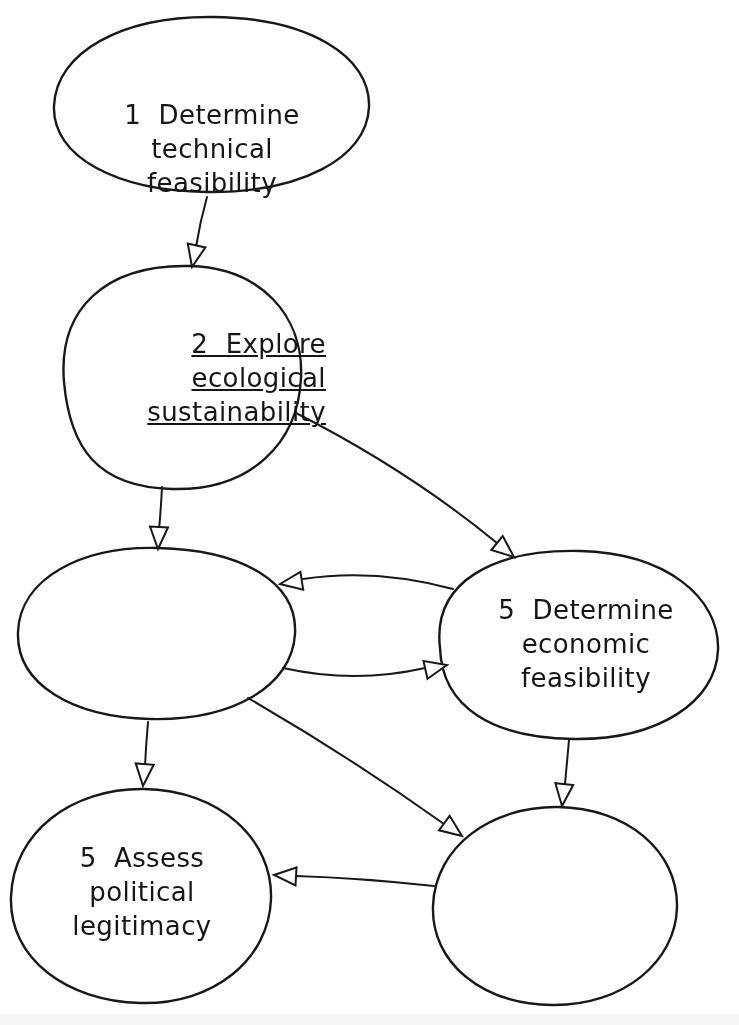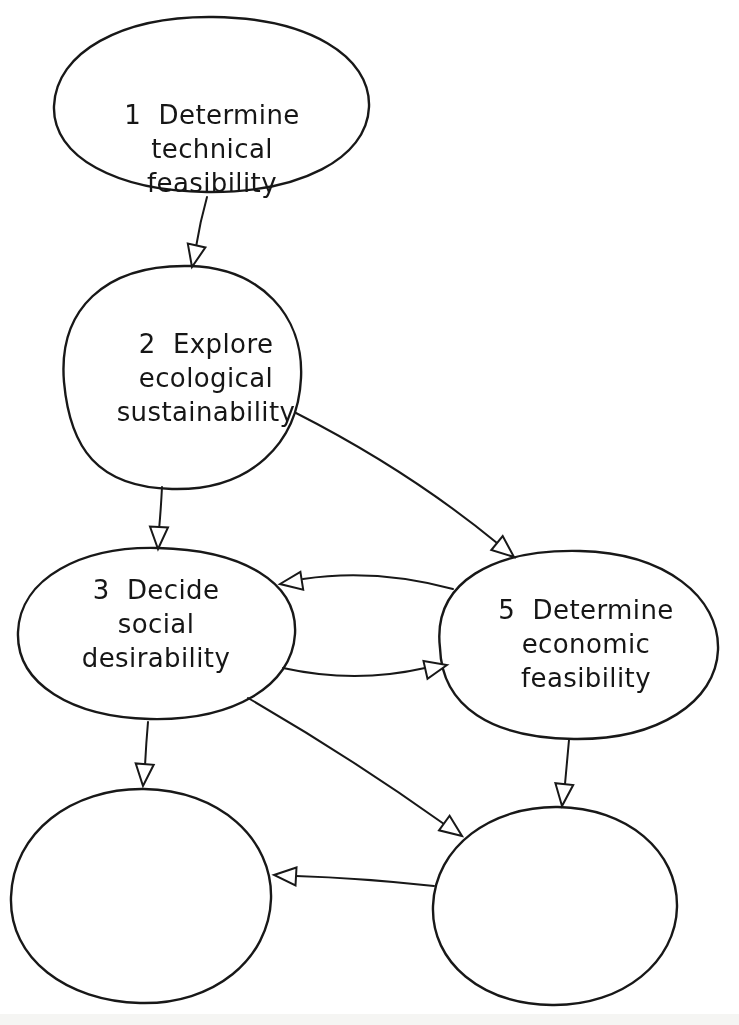--- a/index.html
+++ b/index.html
@@ -17,21 +17,21 @@
   .edge-head { fill: #ffffff; stroke: #181818; stroke-width: 2; stroke-linejoin: miter; }
   .node-label {
     position: absolute;
     font-size: 26px;
     line-height: 34px;
     color: #161616;
     white-space: pre;
     text-align: center;
     letter-spacing: 0.4px;
   }
-  .node-label.align-left { text-align: center; }
+  .node-label.align-left { text-align: right; text-decoration: underline; }
   .bottom-strip {
     position: absolute;
     left: 0; right: 0;
     top: 1014px; height: 11px;
     background: #f5f5f3;
   }
 </style>
 </head>
 <body>
 
@@ -93,24 +93,24 @@
   </svg>
 
   <div class="node-label" style="left:72px; top:54px; width:280px;margin-top:44px;">1  Determine
 technical
 feasibility</div>
 
   <div class="node-label align-left" style="left:86px; top:327px; width:240px;">2  Explore
 ecological
 sustainability</div>
 
-  <div class="node-label" style="left:16px; top:573px; width:280px;">3  Decide
-social
-desirability</div>
 
   <div class="node-label" style="left:446px; top:593px; width:280px;">5  Determine
 economic
 feasibility</div>
 
+  <div class="node-label" style="left:2px; top:841px; width:280px;">5  Assess
+political
+legitimacy</div>
 
 
   <div class="bottom-strip"></div>
 </div>
 
 </body></html>

